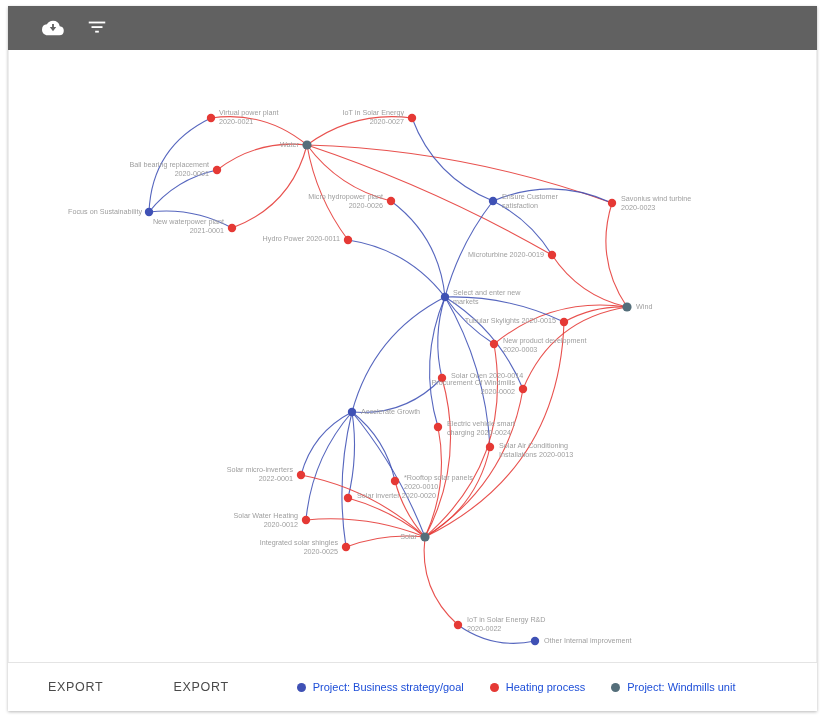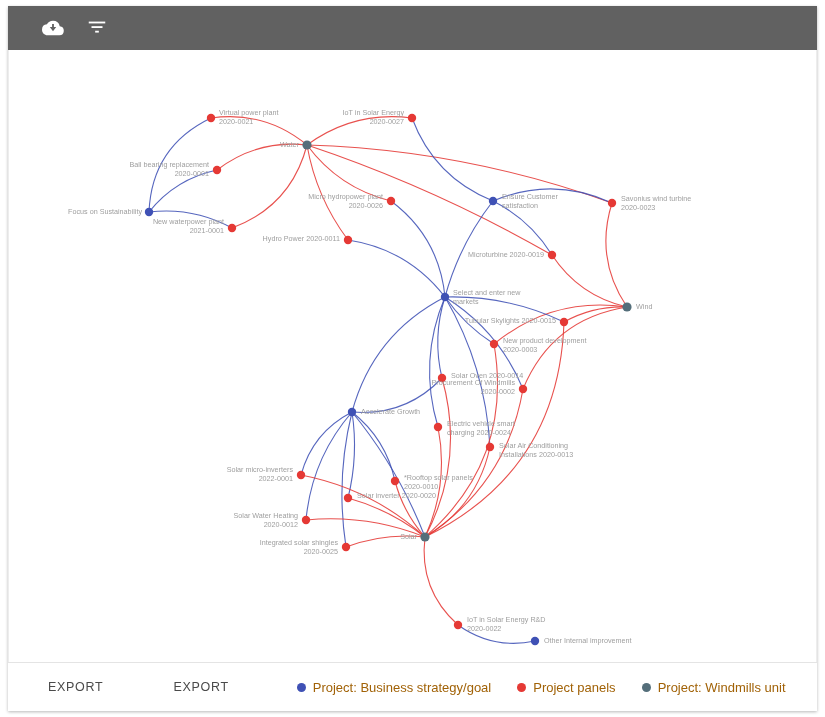--- a/index.html
+++ b/index.html
@@ -102,22 +102,22 @@
     cursor: pointer;
   }
   .legend-dot {
     width: 9px;
     height: 9px;
     border-radius: 50%;
     margin-right: 7px;
     flex: none;
   }
   .legend-text {
-    color: #a16207;
-    font-size: 13px;
+    color: #1d4ed8;
+    font-size: 11px;
     white-space: nowrap;
   }
   
   #app:before {
     content: "";
     position: absolute;
     left: 8px; top: 6px; right: 8px; bottom: 6px;
     box-shadow: 0 1px 3px rgba(0,0,0,.28);
     pointer-events: none;
   }
@@ -262,21 +262,21 @@
   <div id="footer">
     <button class="foot-btn">EXPORT</button>
     <button class="foot-btn">EXPORT</button>
     <div id="legend" style="display:flex;align-items:center;">
         <div class="legend-item">
           <span class="legend-dot" style="background: rgb(63, 81, 181);"></span>
           <span class="legend-text">Project: Business strategy/goal</span>
         </div>
         <div class="legend-item">
           <span class="legend-dot" style="background: rgb(229, 57, 53);"></span>
-          <span class="legend-text">Project panels</span>
+          <span class="legend-text">Heating process</span>
         </div>
         <div class="legend-item">
           <span class="legend-dot" style="background: rgb(84, 110, 122);"></span>
           <span class="legend-text">Project: Windmills unit</span>
         </div>
       </div>
   </div>
 
 </div>
 

